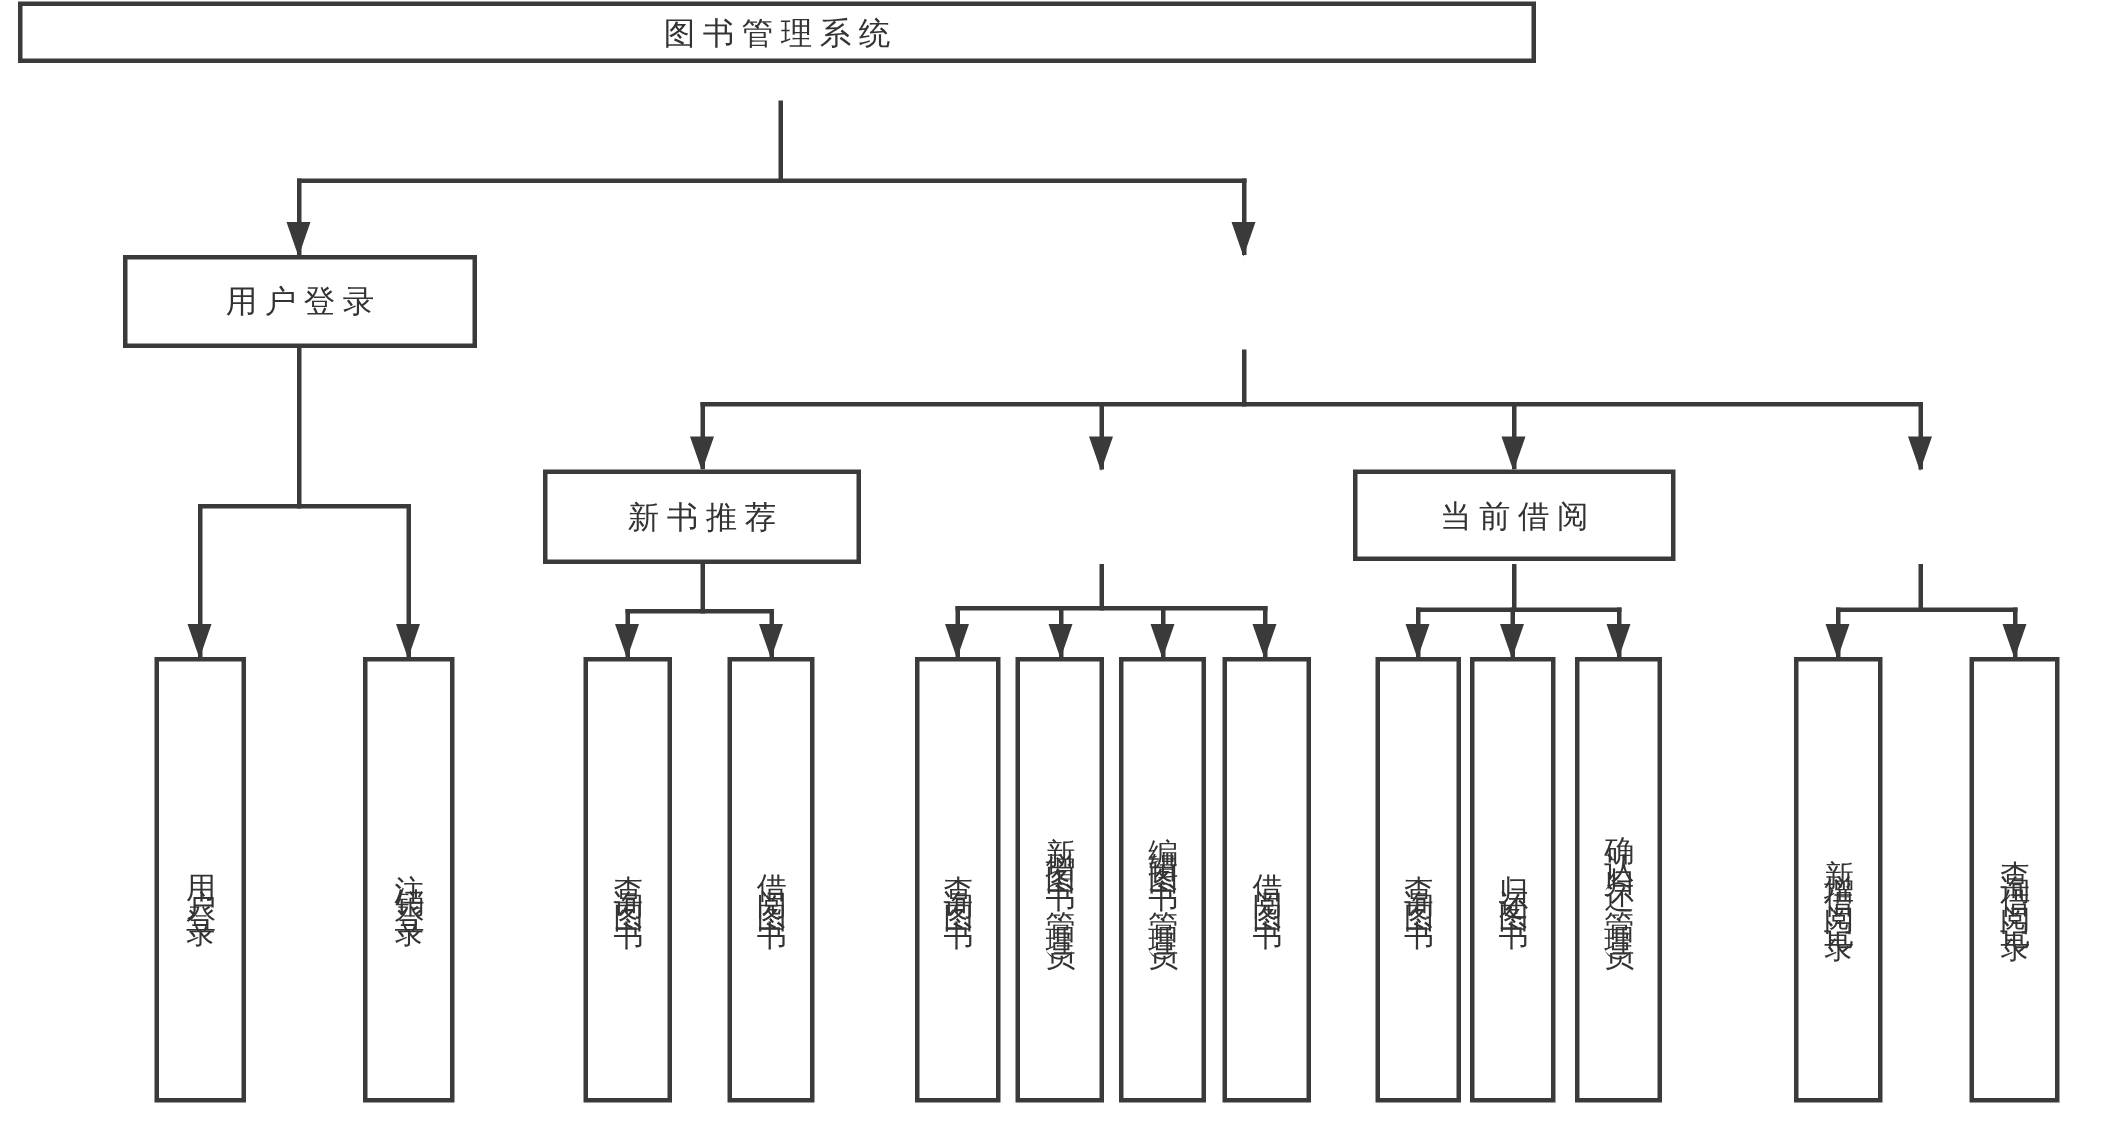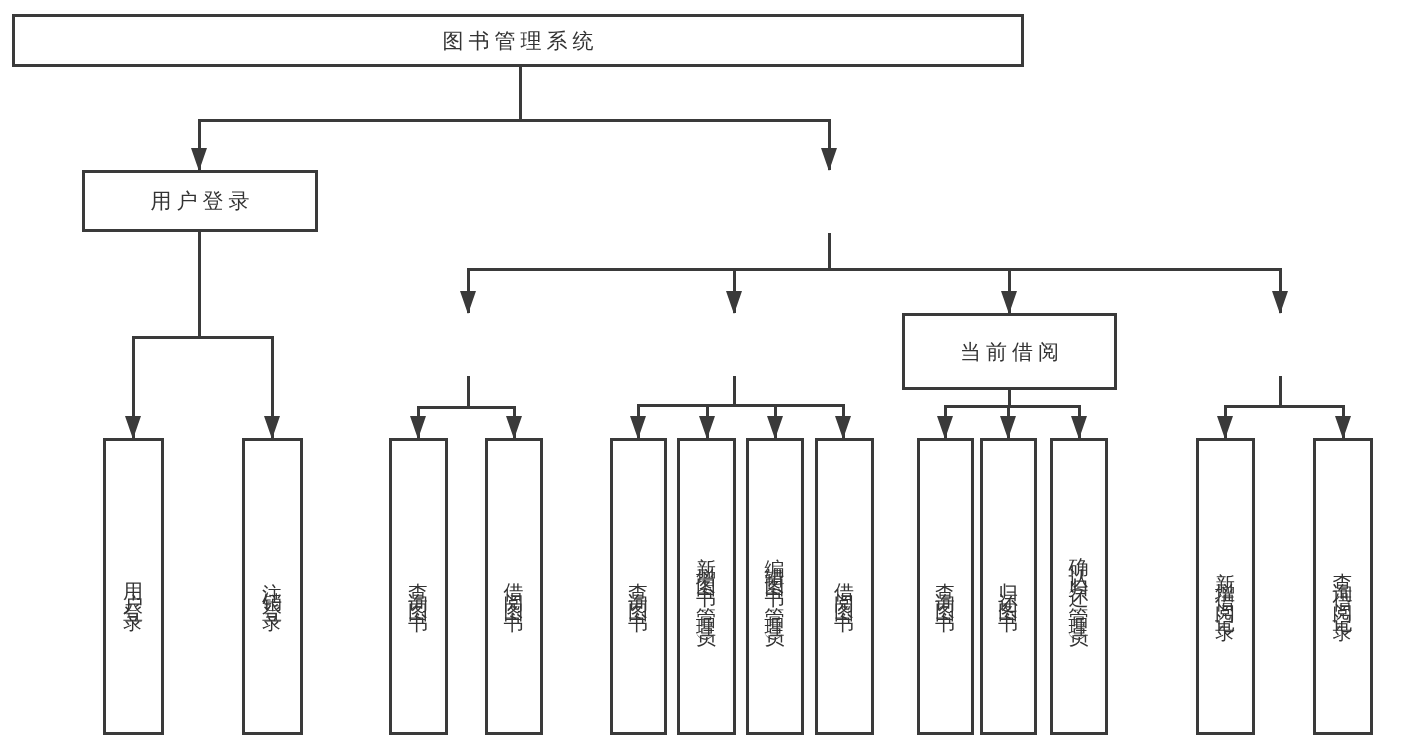--- a/index.html
+++ b/index.html
@@ -112,27 +112,30 @@
     <div class="line" style="left: 1006.5px; top: 405px; width: 3px; height: 33px;"></div>
     <div class="arrowhead" style="left: 1000px; top: 416px;"></div>
     <div class="line" style="left: 1077.5px; top: 405px; width: 3px; height: 33px;"></div>
     <div class="arrowhead" style="left: 1071px; top: 416px;"></div>
     <div class="line" style="left: 1278.5px; top: 376px; width: 3px; height: 32px;"></div>
     <div class="line" style="left: 1223.5px; top: 405px; width: 121px; height: 3px;"></div>
     <div class="line" style="left: 1223.5px; top: 405px; width: 3px; height: 33px;"></div>
     <div class="arrowhead" style="left: 1217px; top: 416px;"></div>
     <div class="line" style="left: 1341.5px; top: 405px; width: 3px; height: 33px;"></div>
     <div class="arrowhead" style="left: 1335px; top: 416px;"></div>
-    <div class="node h" style="left: 12px; top: 14px; width: 1012px; height: 53px;">
+    <div class="node h" style="left: 12px; top: 1px; width: 1012px; height: 41px;">
       <span class="label">图书管理系统</span>
     </div>
     <div class="node h" style="left: 82px; top: 170px; width: 236px; height: 62px;">
       <span class="label">用户登录</span>
     </div>
-    <div class="node h" style="left: 902px; top: 313px; width: 215px; height: 77px;">
+    <div class="node h" style="left: 362px; top: 313px; width: 212px; height: 63px;">
+      <span class="label">新书推荐</span>
+    </div>
+    <div class="node h" style="left: 902px; top: 313px; width: 215px; height: 61px;">
       <span class="label">当前借阅</span>
     </div>
     <div class="node v" style="left: 103px; top: 438px; width: 61px; height: 297px;">
       <span class="label">用户登录</span>
     </div>
     <div class="node v" style="left: 242px; top: 438px; width: 61px; height: 297px;">
       <span class="label">注销登录</span>
     </div>
     <div class="node v" style="left: 389px; top: 438px; width: 59px; height: 297px;">
       <span class="label">查询图书</span>

